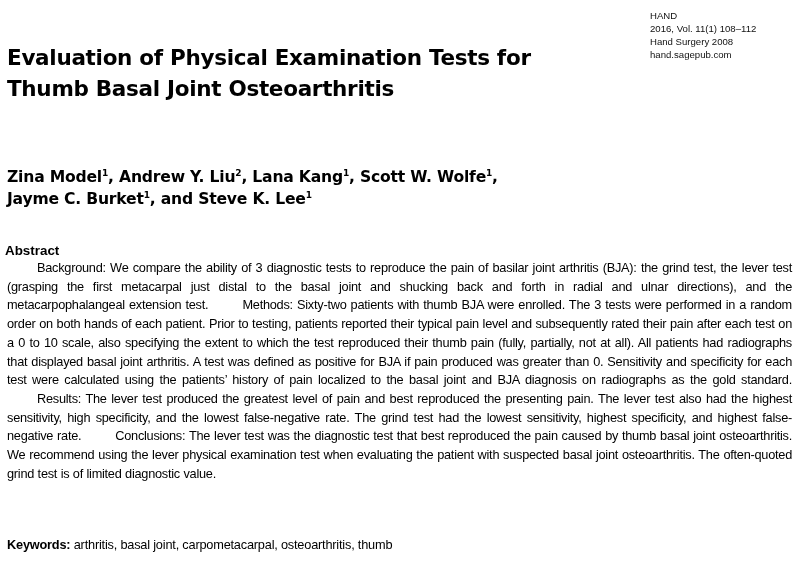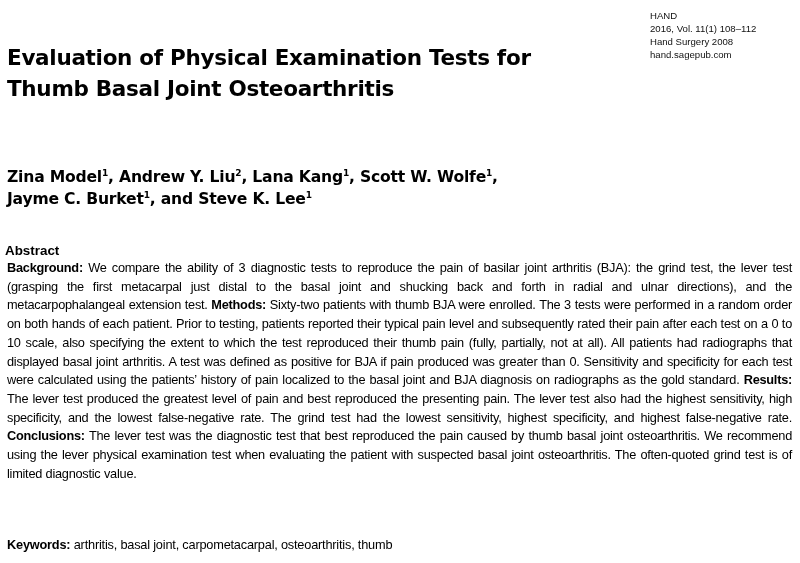--- a/index.html
+++ b/index.html
@@ -27,21 +27,21 @@
   .authors sup { font-size: 9px; vertical-align: 6px; line-height: 0; }
   .abstract-heading {
     position: absolute; left: 5px; top: 243px;
     font-family: Liberation Sans, sans-serif; font-weight: bold; font-size: 13.4px; line-height: 16px;
   }
   .abstract-body {
     position: absolute; left: 7px; top: 259px; width: 785px;
     font-family: "Liberation Sans", sans-serif; font-size: 12.75px; line-height: 18.7px;
     text-align: justify; letter-spacing: -0.25px; word-spacing: 0.2px;
   }
-  .abstract-body b { font-weight: bold; }
+  .abstract-body b { font-weight: normal; margin-left: 30px; }
   .keywords {
     position: absolute; left: 7px; top: 537px; width: 700px;
     font-family: "Liberation Sans", sans-serif; font-size: 12.75px; line-height: 16px; letter-spacing: -0.2px;
   }
 </style>
 </head>
 <body>
 
 <div class="title">
   <div>Evaluation of Physical Examination Tests for</div>

